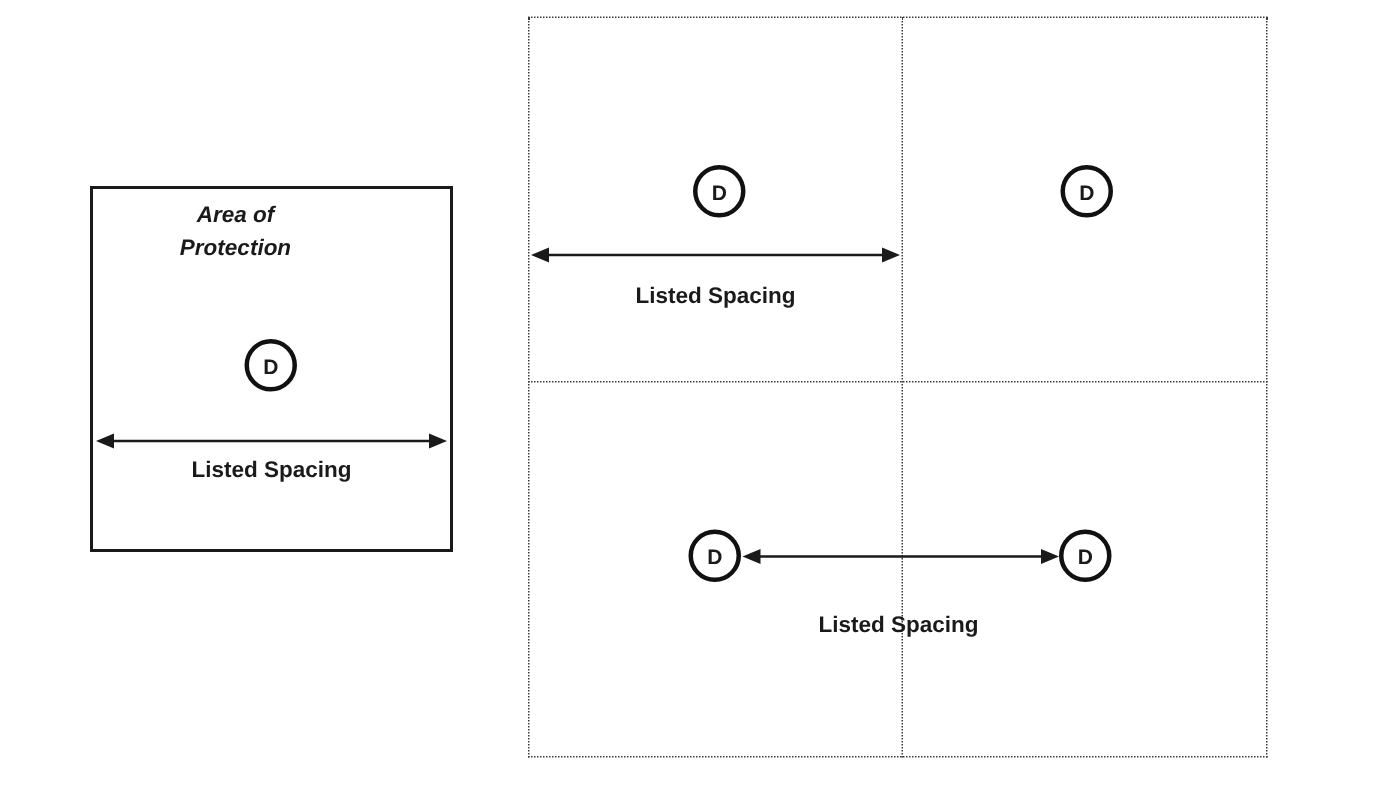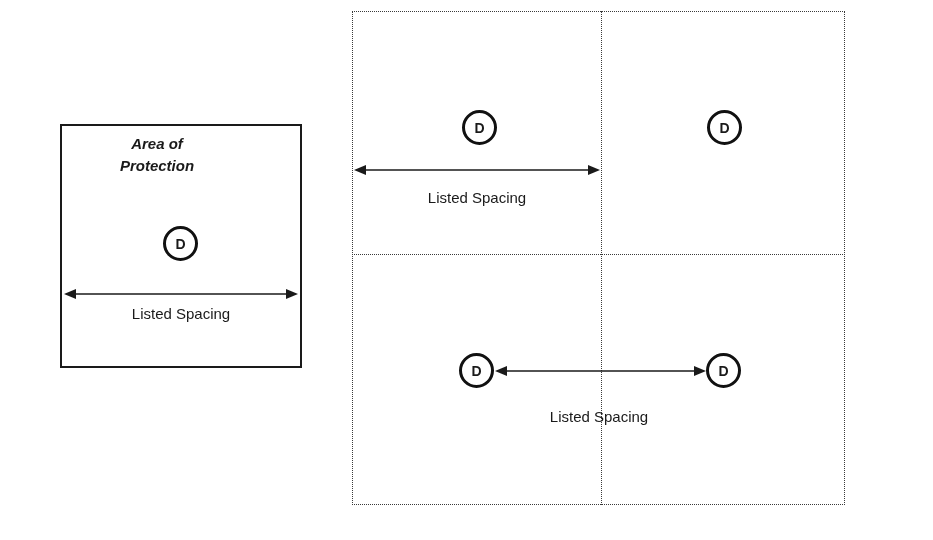--- a/index.html
+++ b/index.html
@@ -93,20 +93,21 @@
   }
   .dim-arrow svg { display: block; }
 
   
   .spacing-label {
     position: absolute;
     font-size: 15px;
     color: #1a1a1a;
     text-align: center;
     white-space: nowrap;
+    font-weight: bold;
   }
 </style>
 </head>
 <body>
 
 <div id="canvas">
 
   <div id="protection-box"></div>
 
   <div id="protection-title">Area of

